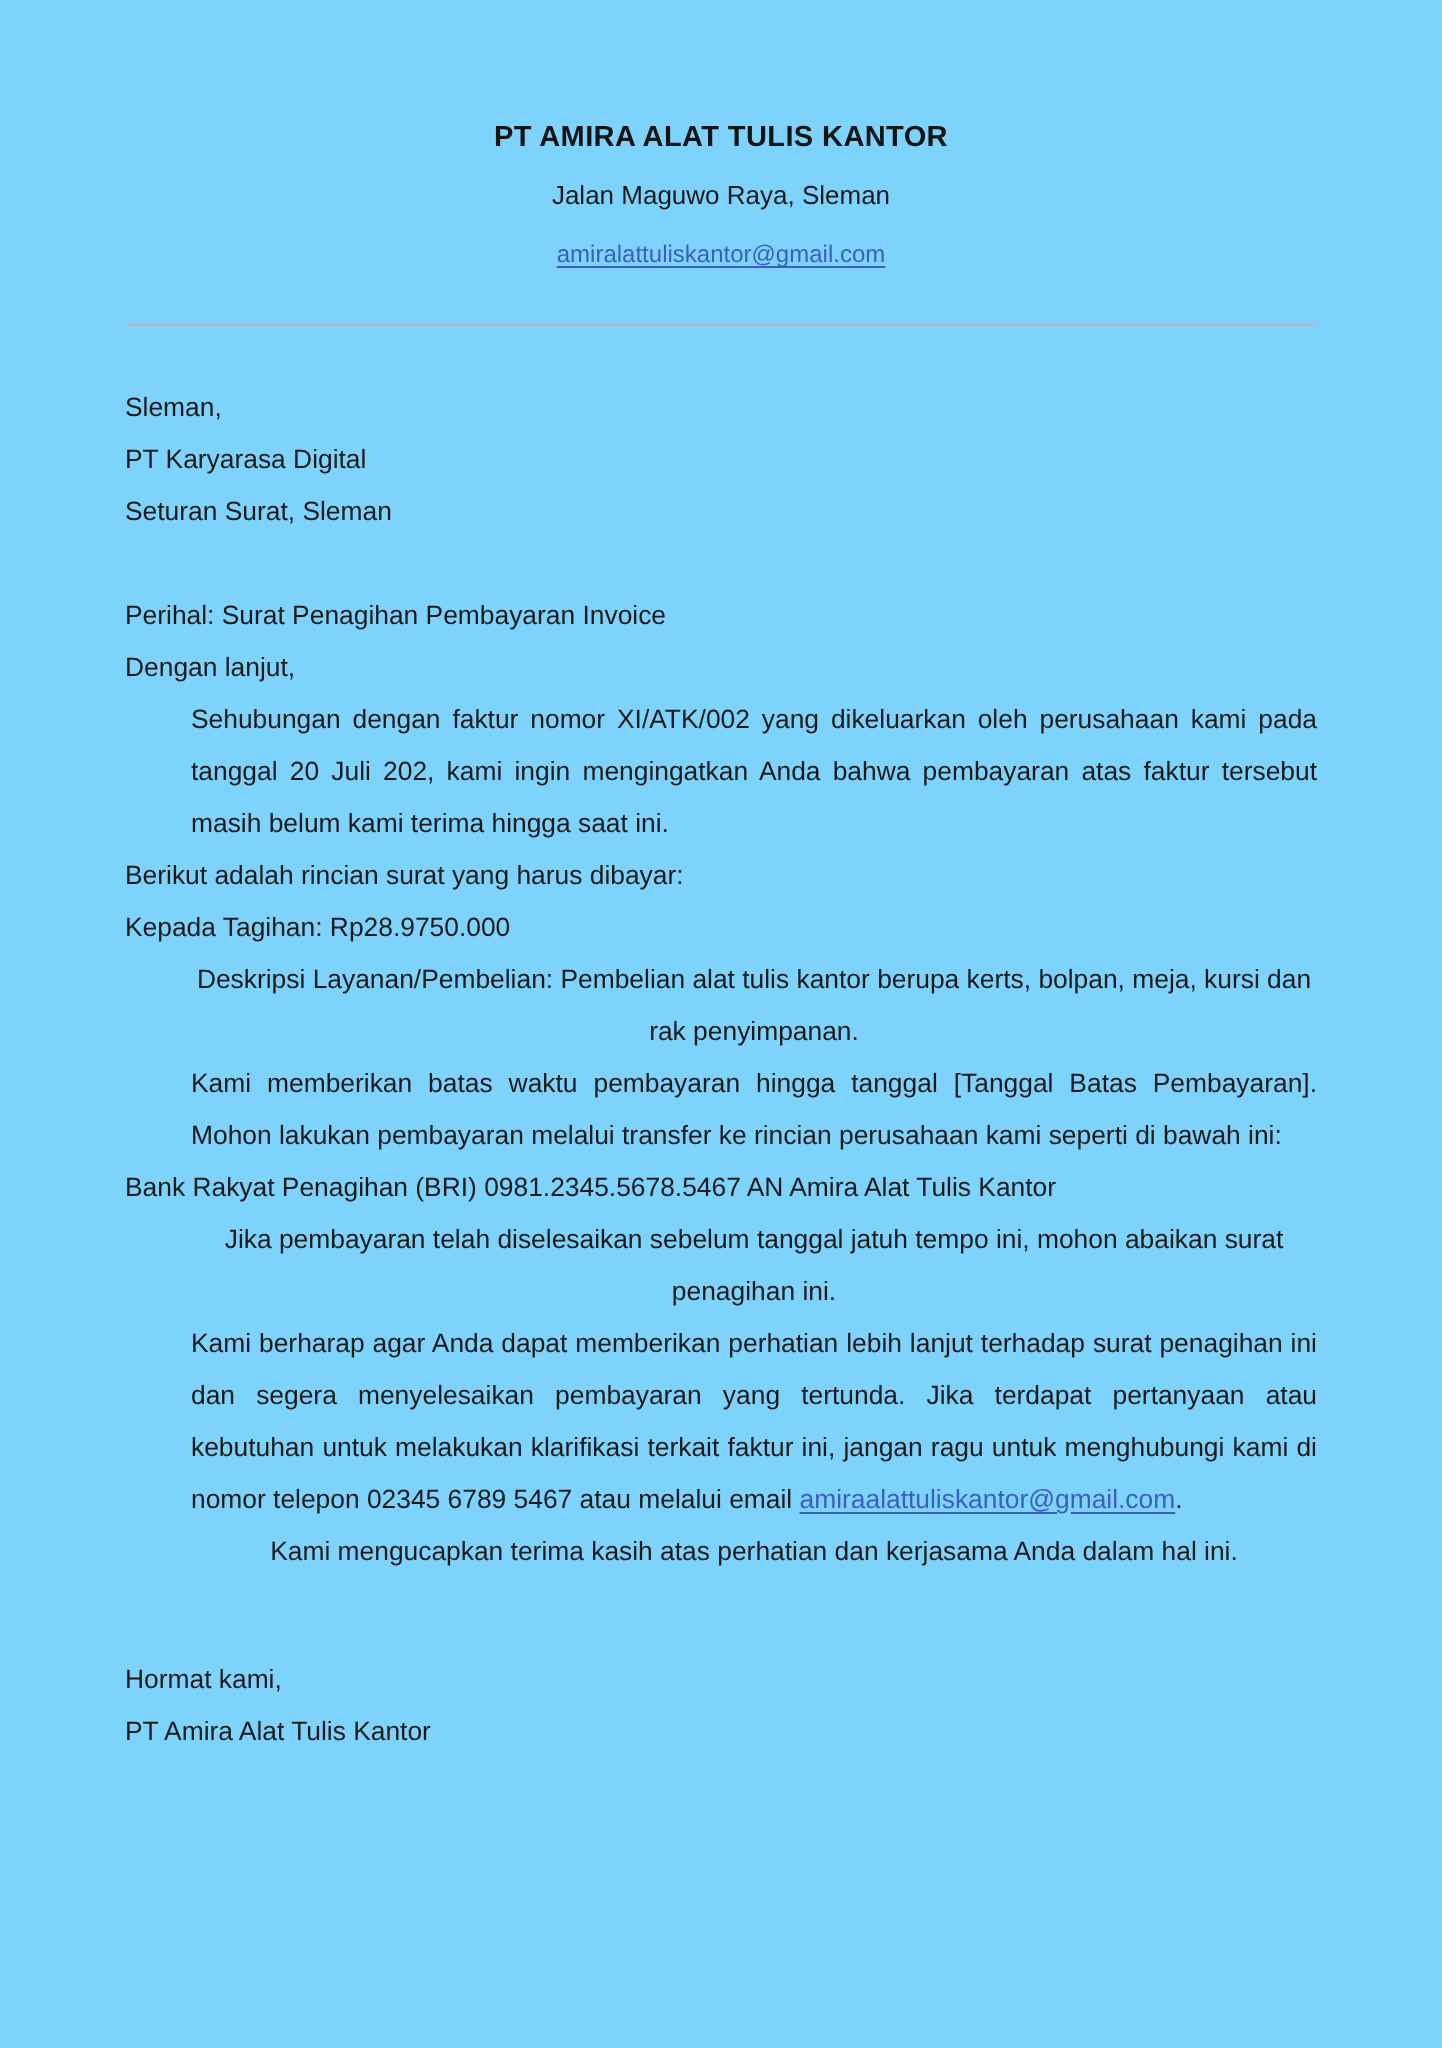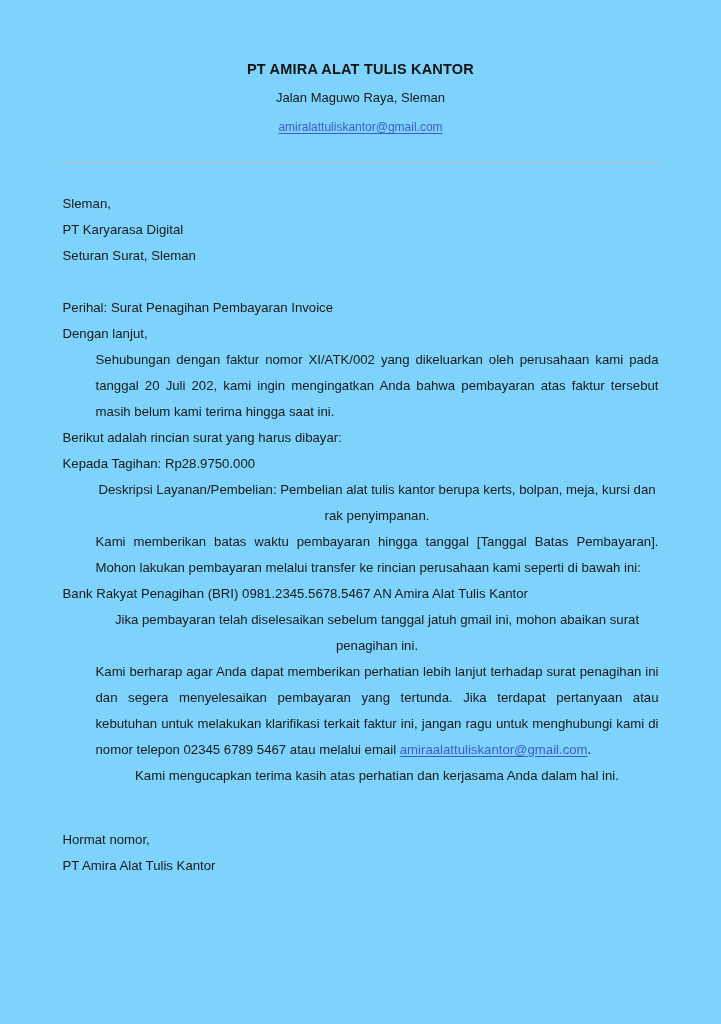--- a/index.html
+++ b/index.html
@@ -121,25 +121,25 @@
 
     <div class="line">Kepada Tagihan: Rp28.9750.000</div>
 
     <div class="para left">Deskripsi Layanan/Pembelian: Pembelian alat tulis kantor berupa kerts, bolpan, meja, kursi dan rak penyimpanan.</div>
 
 
     <div class="para">Kami memberikan batas waktu pembayaran hingga tanggal [Tanggal Batas Pembayaran]. Mohon lakukan pembayaran melalui transfer ke rincian perusahaan kami seperti di bawah ini:</div>
 
     <div class="line">Bank Rakyat Penagihan (BRI) 0981.2345.5678.5467 AN Amira Alat Tulis Kantor</div>
 
-    <div class="para left">Jika pembayaran telah diselesaikan sebelum tanggal jatuh gmail ini, mohon abaikan surat penagihan ini.</div>
+    <div class="para left">Jika pembayaran telah diselesaikan sebelum tanggal jatuh tempo ini, mohon abaikan surat penagihan ini.</div>
 
     <div class="para"><span>Kami berharap agar Anda dapat memberikan perhatian lebih lanjut terhadap surat penagihan ini dan segera menyelesaikan pembayaran yang tertunda. Jika terdapat pertanyaan atau kebutuhan untuk melakukan klarifikasi terkait faktur ini, jangan ragu untuk menghubungi kami di nomor telepon 02345 6789 5467 atau melalui email </span><span class="email-link">amiraalattuliskantor@gmail.com</span><span>.</span></div>
 
     <div class="para left">Kami mengucapkan terima kasih atas perhatian dan kerjasama Anda dalam hal ini.</div>
 
     <div class="gap-lg"></div>
 
-    <div class="line">Hormat nomor,</div>
+    <div class="line">Hormat kami,</div>
     <div class="line">PT Amira Alat Tulis Kantor</div>
 
   </div>
 </div>
 
 </body></html>

